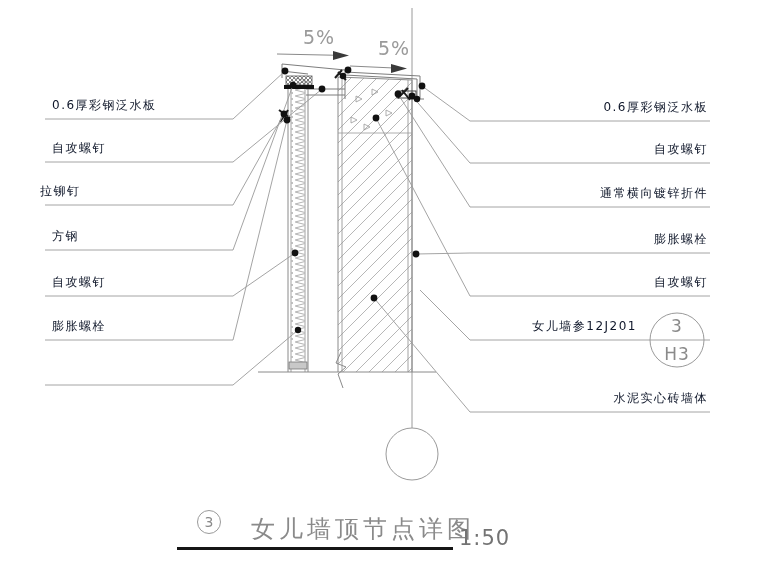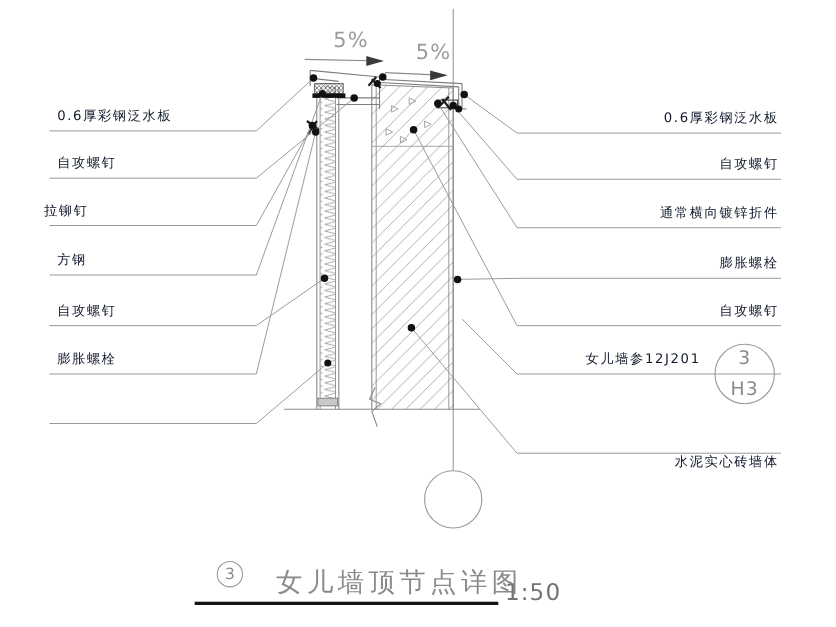--- a/index.html
+++ b/index.html
@@ -184,21 +184,21 @@
   <div class="callout" style="left:52px;top:226px;">方钢</div>
   <div class="callout" style="left:52px;top:272px;">自攻螺钉</div>
   <div class="callout" style="left:52px;top:316px;">膨胀螺栓</div>
 
   <div class="callout right" style="right:52px;top:97px;">0.6厚彩钢泛水板</div>
   <div class="callout right" style="right:52px;top:139px;">自攻螺钉</div>
   <div class="callout right" style="right:52px;top:183px;margin-left:40px;">通常横向镀锌折件</div>
   <div class="callout right" style="right:52px;top:229px;">膨胀螺栓</div>
   <div class="callout right" style="right:52px;top:272px;">自攻螺钉</div>
   <div class="callout right" style="right:123px;top:316px;margin-left:36px;">女儿墙参12J201</div>
-  <div class="callout right" style="right:52px;top:388px;margin-top:22px;">水泥实心砖墙体</div>
+  <div class="callout right" style="right:52px;top:388px;">水泥实心砖墙体</div>
 
   <div class="bubble-text" style="left:655px;top:316px;">3</div>
   <div class="bubble-text" style="left:655px;top:344px;">H3</div>
 
   <div class="title-circle">3</div>
   <div class="title-text">女儿墙顶节点详图</div>
   <div class="title-scale">1:50</div>
   <div class="title-underline"></div>
 
 </div>

